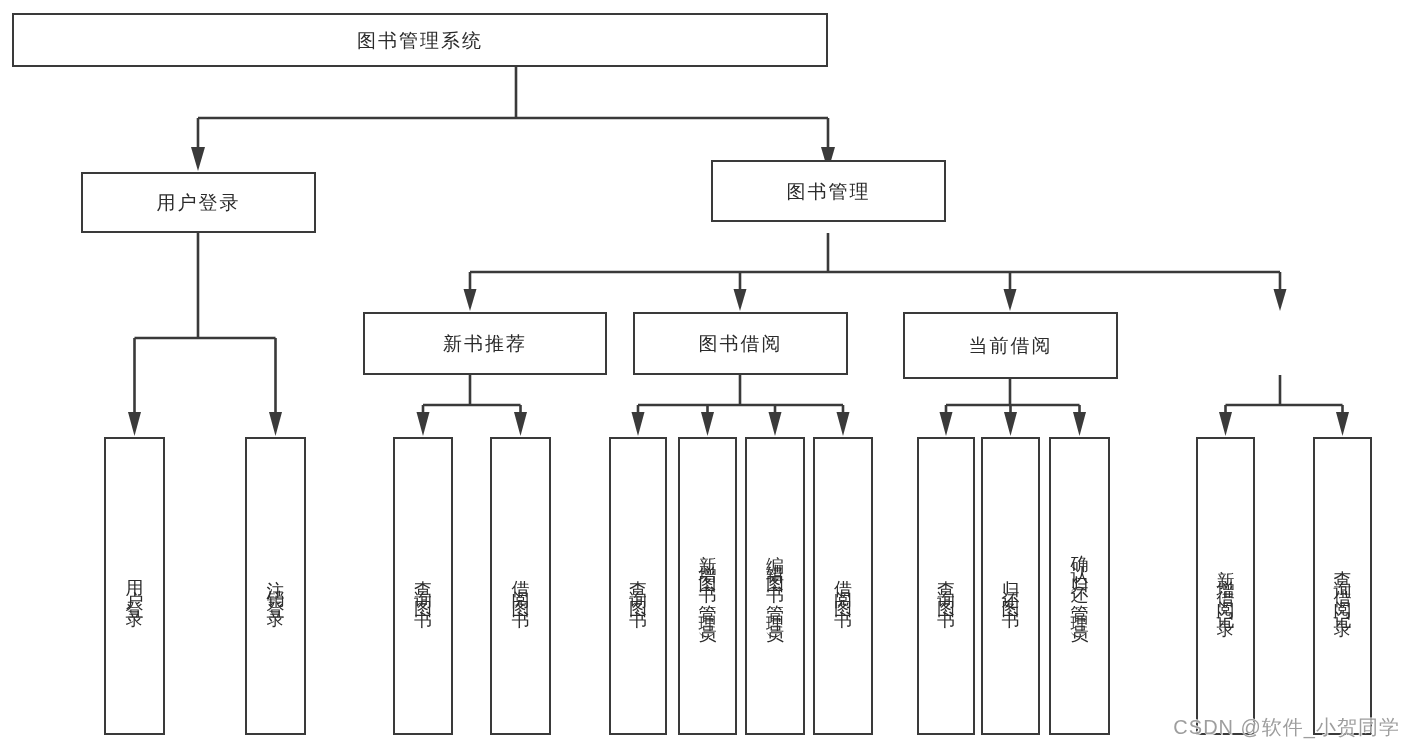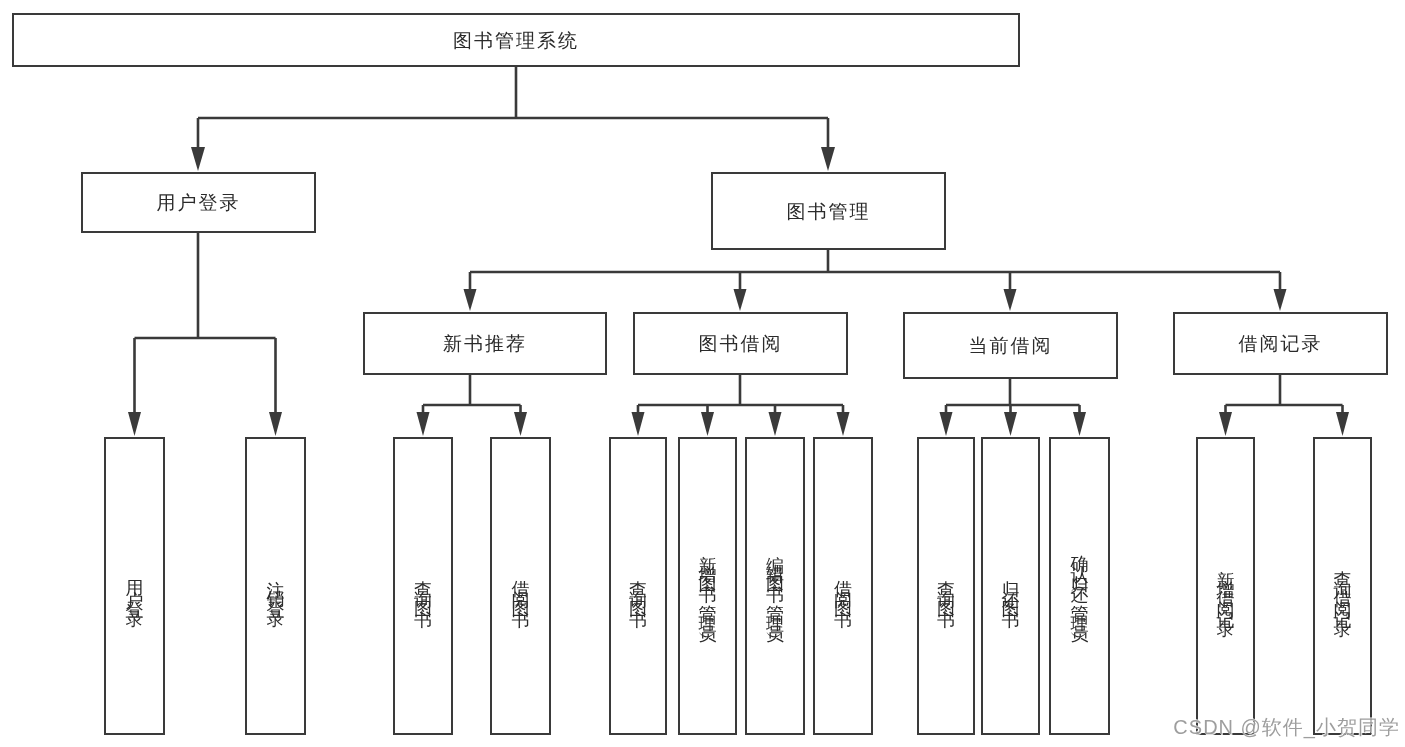--- a/index.html
+++ b/index.html
@@ -40,24 +40,24 @@
   }
   .node.v .lbl {
     writing-mode: vertical-rl;
     text-orientation: mixed;
     font-size: 18px;
     letter-spacing: 10px;
     line-height: 1;
     white-space: nowrap;
   }
   
-  .n-root          { left: 12px;   top: 13px;  width: 1008px; height: 54px; }
+  .n-root          { left: 12px;   top: 13px;  width: 816px; height: 54px; }
   
   .n-user-login    { left: 81px;   top: 172px; width: 235px;  height: 61px; }
-  .n-book-mgmt     { left: 711px;  top: 172px; width: 235px;  height: 78px; align-items: center; }
+  .n-book-mgmt     { left: 711px;  top: 160px; width: 235px;  height: 62px; align-items: center; }
   
   .n-new-books     { left: 363px;  top: 312px; width: 244px;  height: 63px; }
   .n-book-borrow   { left: 633px;  top: 312px; width: 215px;  height: 63px; }
   .n-cur-borrow    { left: 903px;  top: 312px; width: 215px;  height: 67px; }
   .n-records       { left: 1173px; top: 312px; width: 215px;  height: 63px; }
   
   .leaf            { top: 437px; height: 298px; }
   .n-l-user-login  { left: 104px;  width: 61px; }
   .n-l-logout      { left: 245px;  width: 61px; }
   .n-l-nb-query    { left: 393px;  width: 60px; }
@@ -151,23 +151,20 @@
 
   <div class="node h n-new-books">
     <span class="lbl">新书推荐</span>
   </div>
   <div class="node h n-book-borrow">
     <span class="lbl">图书借阅</span>
   </div>
   <div class="node h n-cur-borrow">
     <span class="lbl">当前借阅</span>
   </div>
-  <div class="node h n-records">
-    <span class="lbl">借阅记录</span>
-  </div>
 
   <div class="node v leaf n-l-user-login">
     <span class="lbl">用户登录</span>
   </div>
   <div class="node v leaf n-l-logout">
     <span class="lbl">注销登录</span>
   </div>
   <div class="node v leaf n-l-nb-query">
     <span class="lbl">查询图书</span>
   </div>

